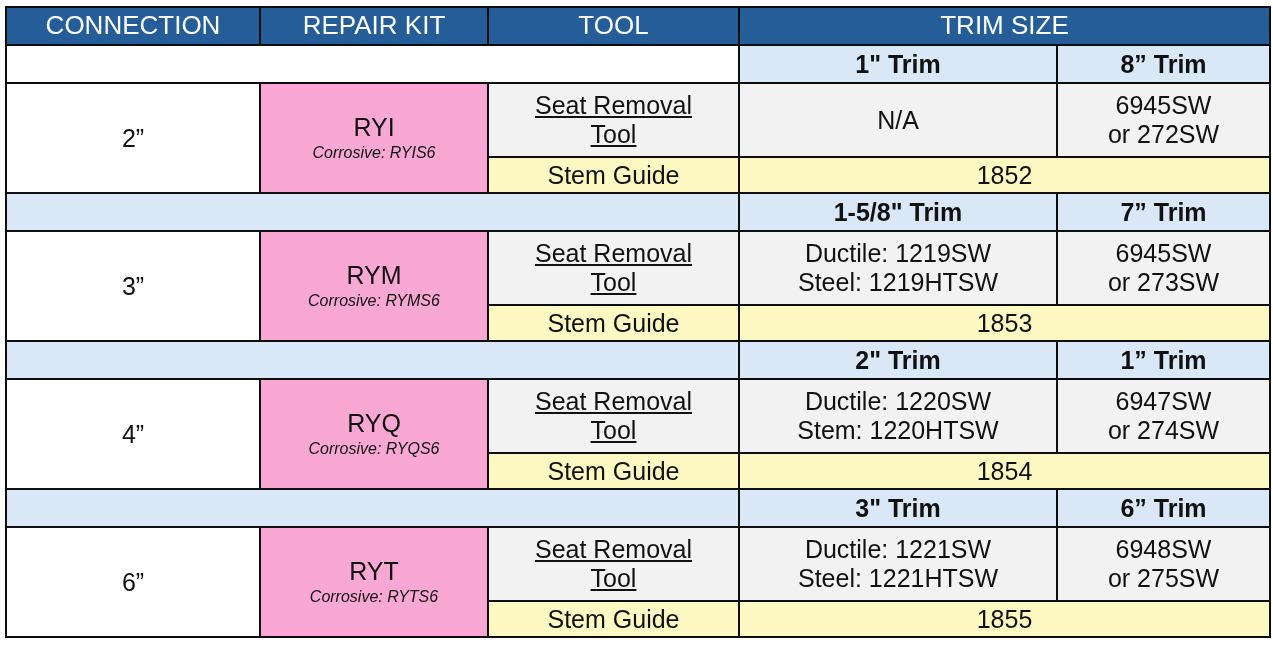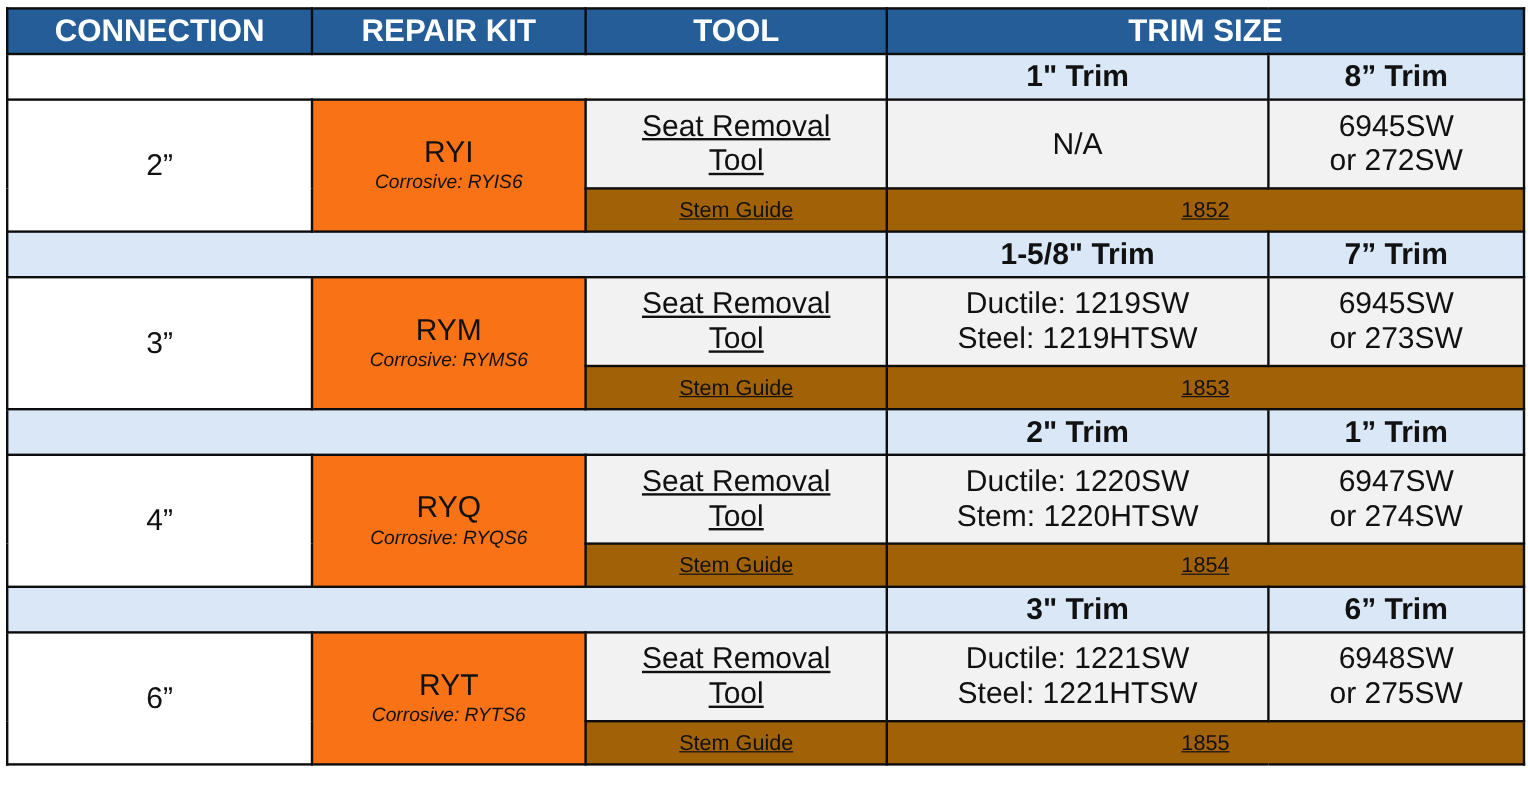--- a/index.html
+++ b/index.html
@@ -13,35 +13,35 @@
     table.tbl td, table.tbl th {
       border: 2px solid #0d0d0d;
       text-align: center;
       vertical-align: middle;
       padding: 0;
       line-height: 1.15;
     }
     th.hdr {
       background: #245d98;
       color: #ffffff;
-      font-weight: bold;
+      font-weight: normal;
       font-size: 26px;
       height: 36px;
       letter-spacing: 0px;
     }
     td.sub { font-weight: bold; font-size: 25px; height: 36px; background: #d9e7f6; }
     td.sub-blank { background: #ffffff; }
     td.sub-blank-blue { background: #d9e7f6; }
     td.conn { background: #ffffff; font-size: 25px; }
-    td.kit { background: #f97316; }
+    td.kit { background: #f9a8d4; }
     .kit-name { font-size: 25px; display: block; }
     .kit-corr { font-size: 16px; font-style: italic; display: block; margin-top: 2px; text-align: center; }
     td.tool { background: #f2f2f2; font-size: 25px; height: 72px; text-decoration: underline; }
     td.val { background: #f2f2f2; font-size: 25px; }
-    td.stem { background: #a16207; font-size: 18px; height: 34px; text-decoration: underline; }
+    td.stem { background: #fef9c3; font-size: 25px; height: 34px; }
     .line { display: block; }
   </style>
 </head>
 <body>
 
 <table class="tbl">
   <colgroup>
     <col style="width:254px">
     <col style="width:228px">
     <col style="width:251px">

